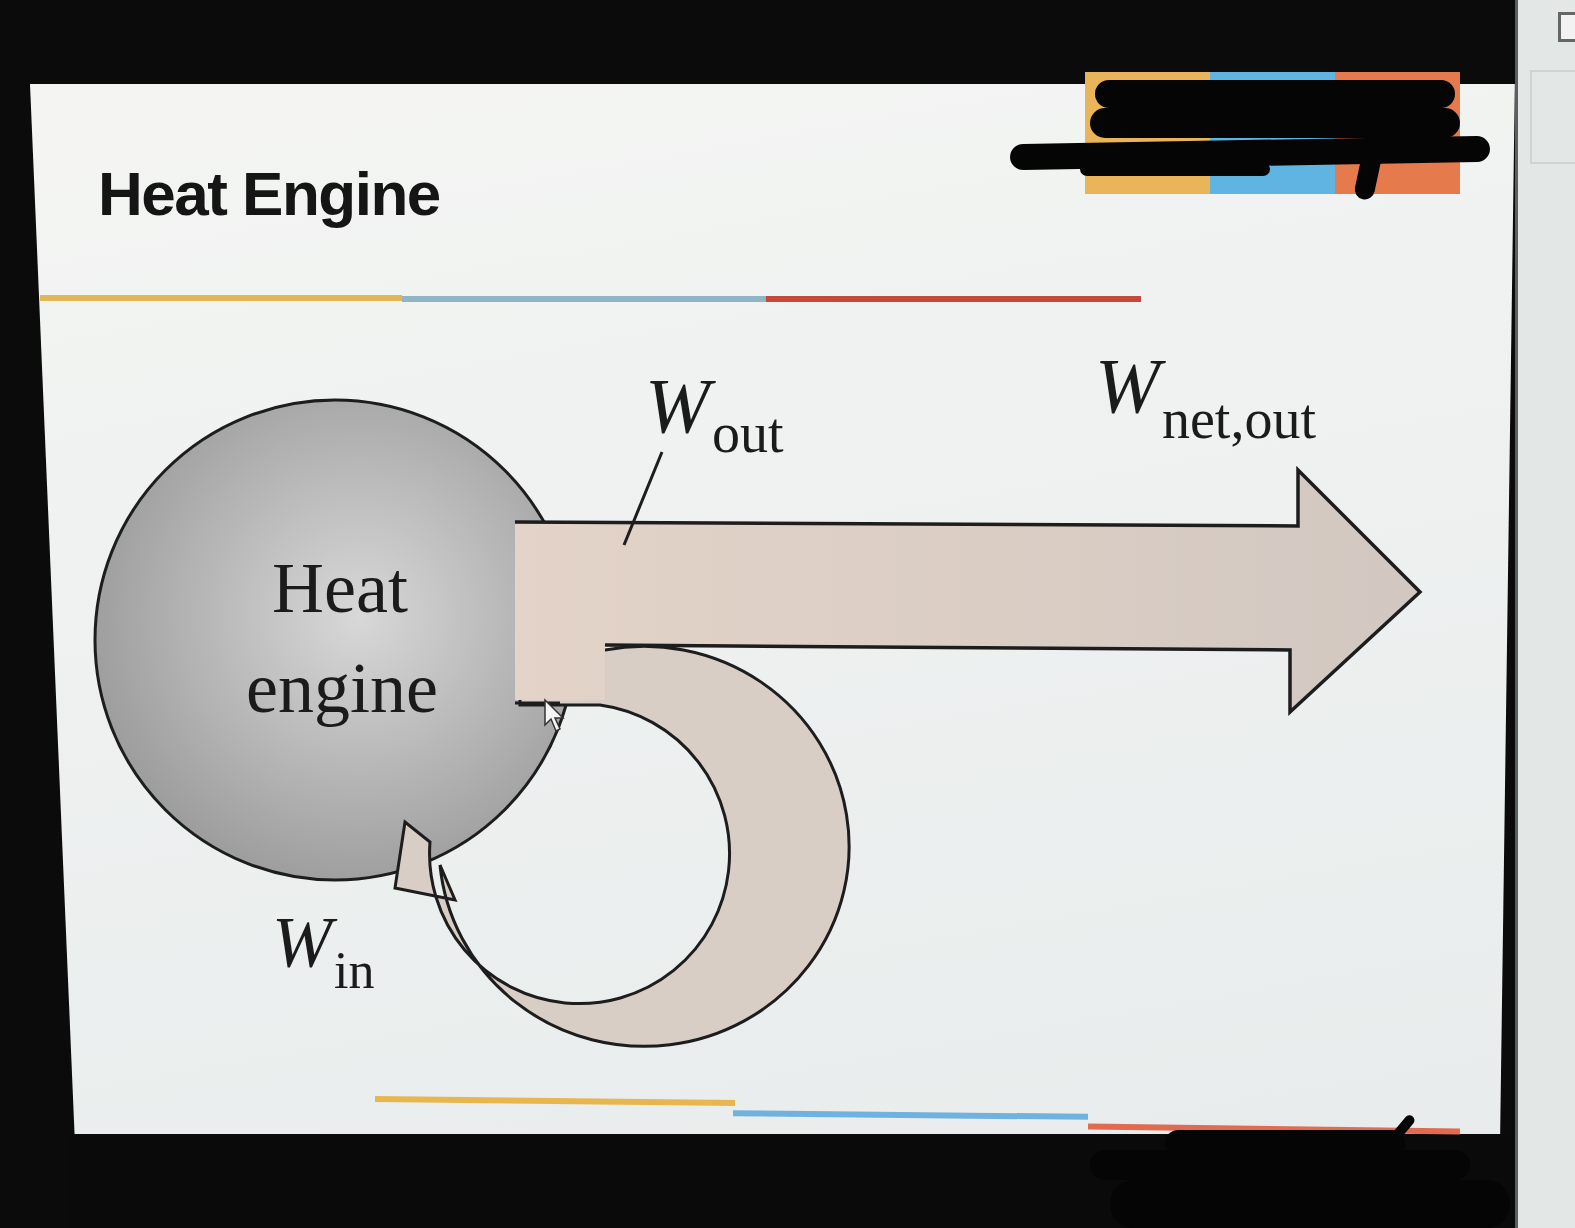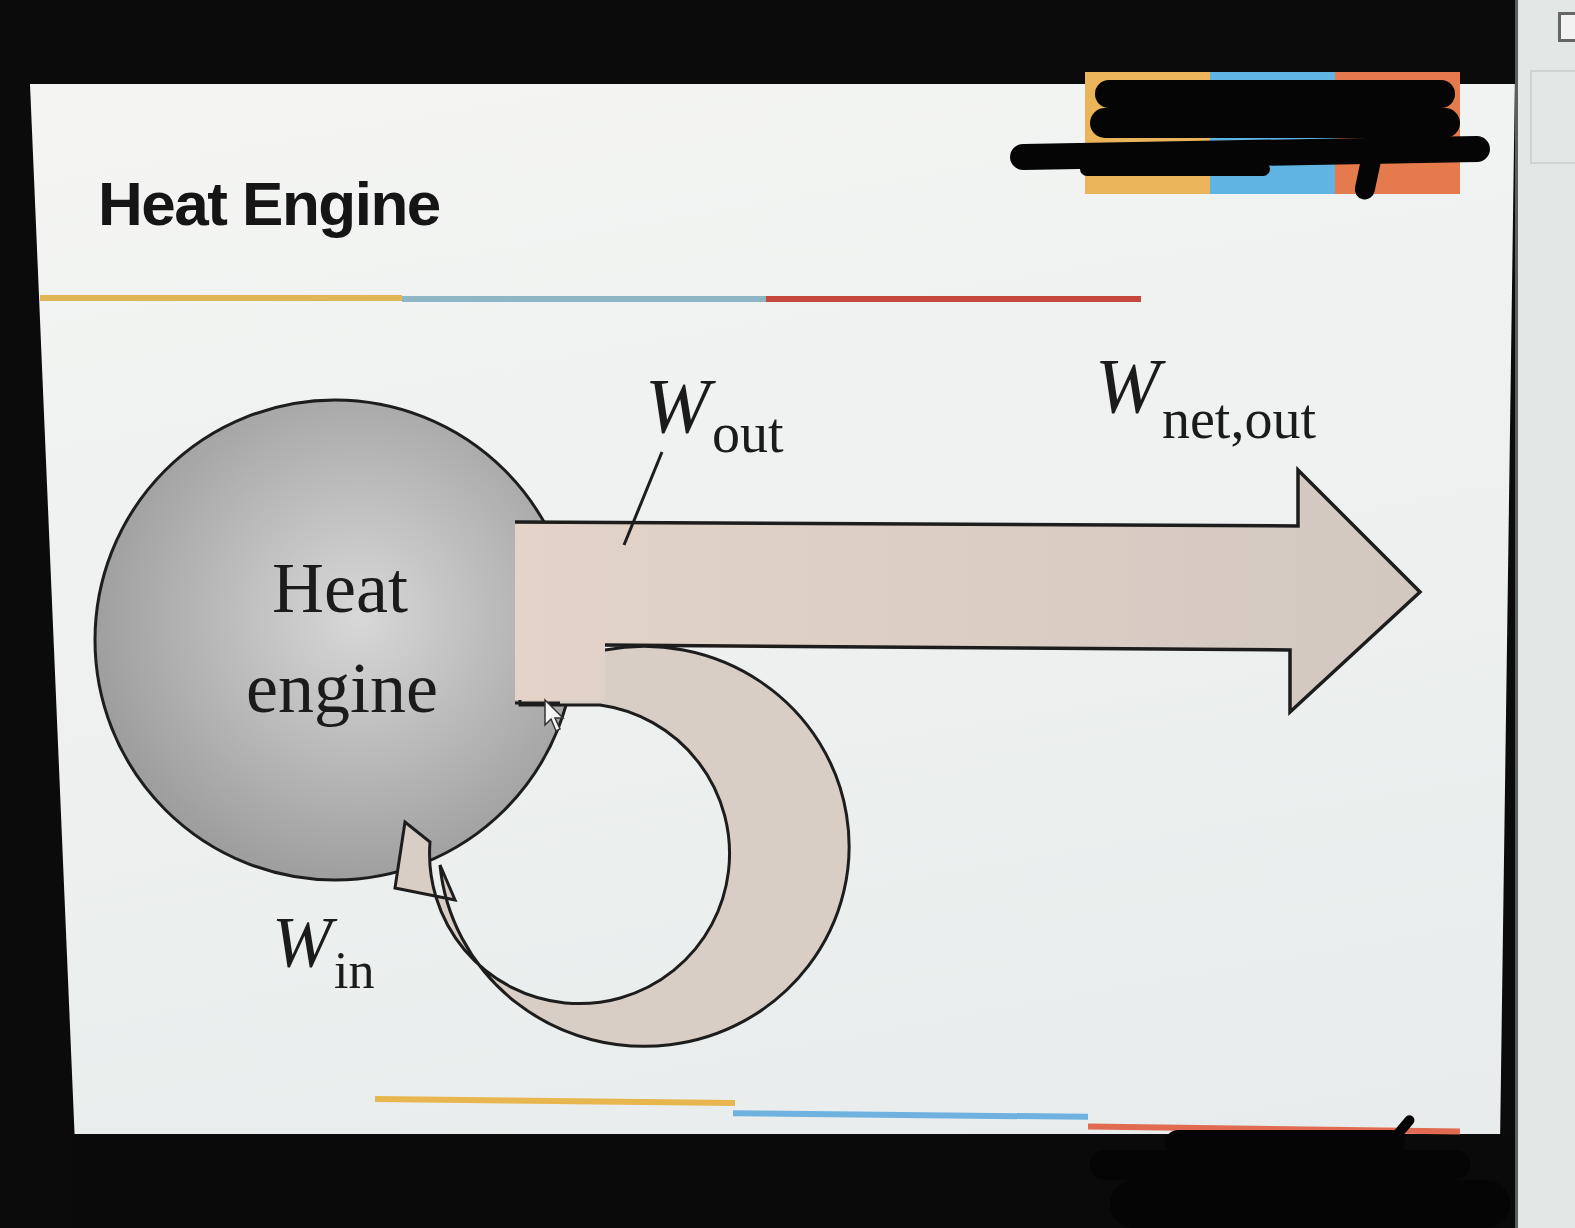--- a/index.html
+++ b/index.html
@@ -20,21 +20,21 @@
     position: absolute; left: 12px; top: 70px; width: 60px; height: 90px;
     border: 2px solid #cfd3d2;
   }
   .slide {
     position: absolute; left: 30px; top: 84px; width: 1485px; height: 1050px;
     background: linear-gradient(170deg, #f4f5f3 0%, #eef1f0 45%, #e8ecec 100%);
     clip-path: polygon(0 0, 100% -1%, 99% 100%, 3% 100%);
   }
   .title {
     position: absolute; left: 98px; top: 158px;
-    font-size: 62px; font-weight: bold; color: #151515; letter-spacing: -1.5px; margin-top: 10px;
+    font-size: 62px; font-weight: bold; color: #151515; letter-spacing: -1.5px;
   }
   .logo {
     position: absolute; left: 1085px; top: 72px; width: 375px; height: 122px;
     display: flex;
   }
   .logo .seg { flex: 1; }
   .redact { position: absolute; background: #050505; border-radius: 30px; }
   .rule { position: absolute; height: 6px; }
   .diagram { position: absolute; left: 0; top: 0; width: 1575px; height: 1228px; }
   .bottom-bar {

